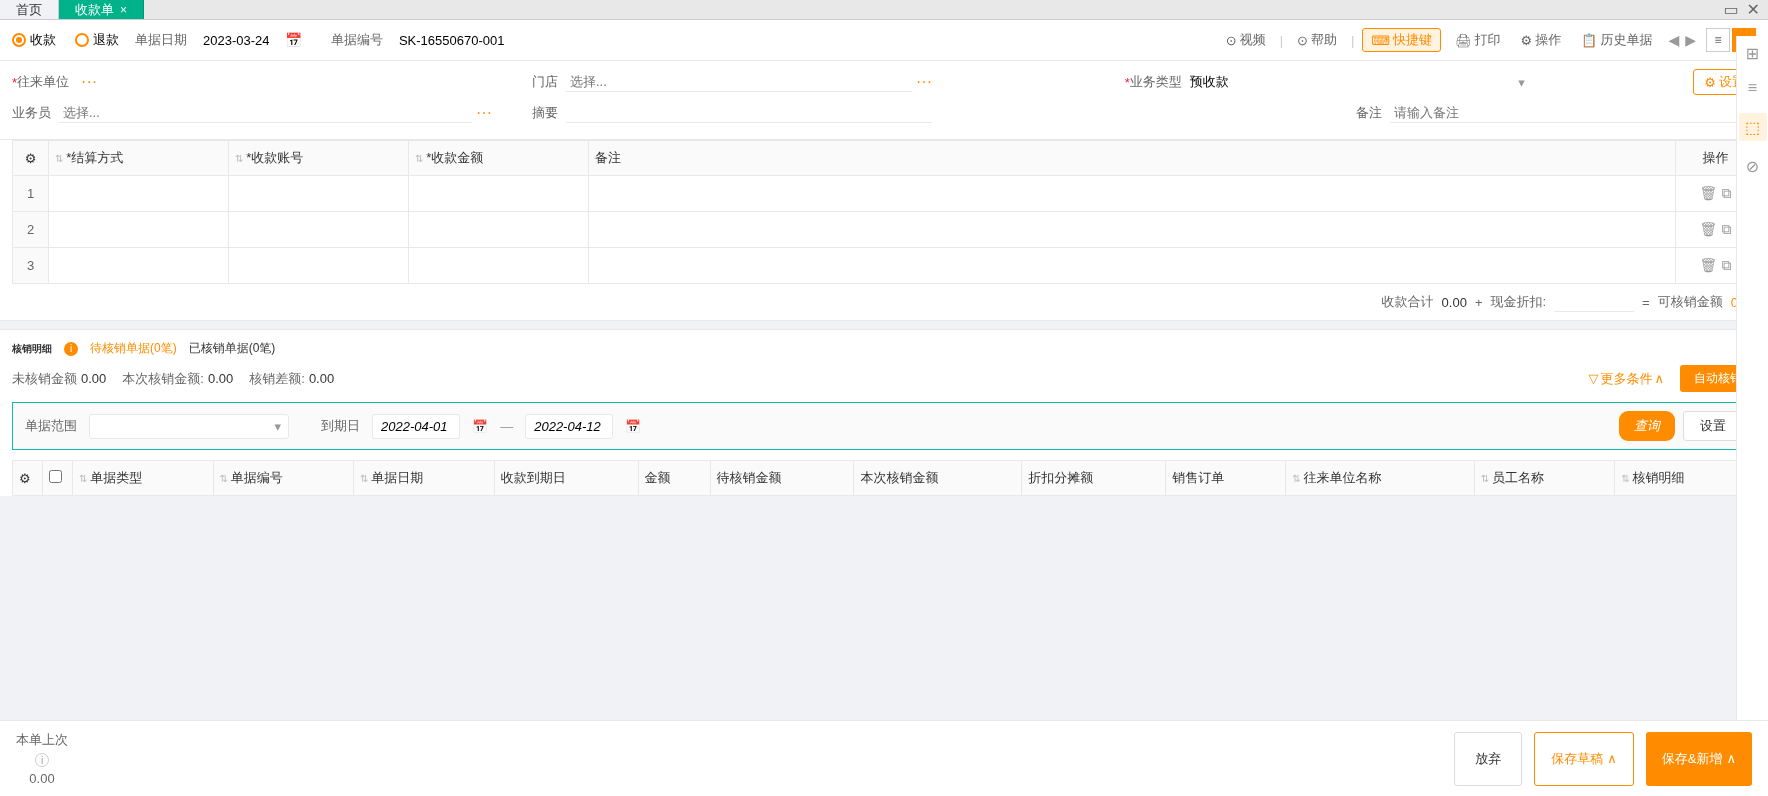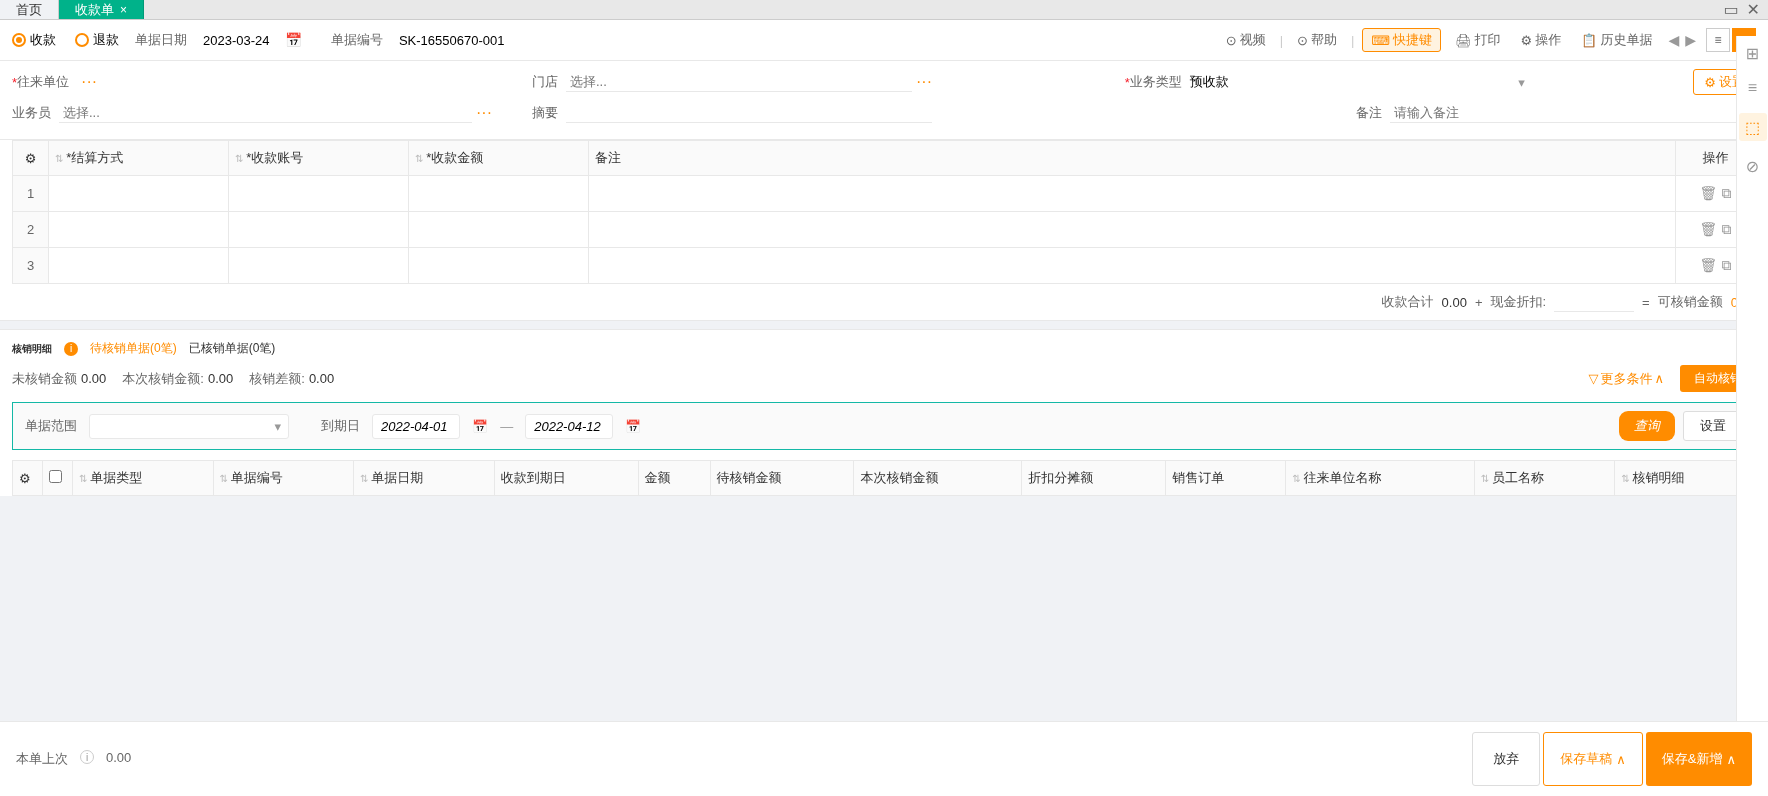--- a/index.html
+++ b/index.html
@@ -316,28 +316,28 @@
 
     
     .footer {
       position: fixed; bottom: 0; left: 0; right: 0;
       background: #fff;
       border-top: 1px solid #e8e8e8;
       padding: 10px 16px;
       display: flex; align-items: center;
       z-index: 100;
     }
-    .footer-info { color: #666; font-size: 12px; display: flex; align-items: flex-start; gap: 12px; }
+    .footer-info { color: #666; font-size: 12px; display: flex; align-items: center; gap: 4px; flex-direction: column; }
     .footer-info .info-circle {
       width: 14px; height: 14px; border-radius: 50%;
       border: 1px solid #ccc; color: #999;
       display: inline-flex; align-items: center; justify-content: center;
       font-size: 10px; cursor: pointer;
     }
-    .footer-btns { margin-left: auto; display: flex; gap: 3px; }
+    .footer-btns { margin-left: auto; display: flex; gap: 12px; }
     .btn-discard {
       background: #fff;
       border: 1px solid #ddd;
       color: #333;
       padding: 6px 20px;
       border-radius: 3px;
       cursor: pointer;
     }
     .btn-save-draft {
       background: #fff;

